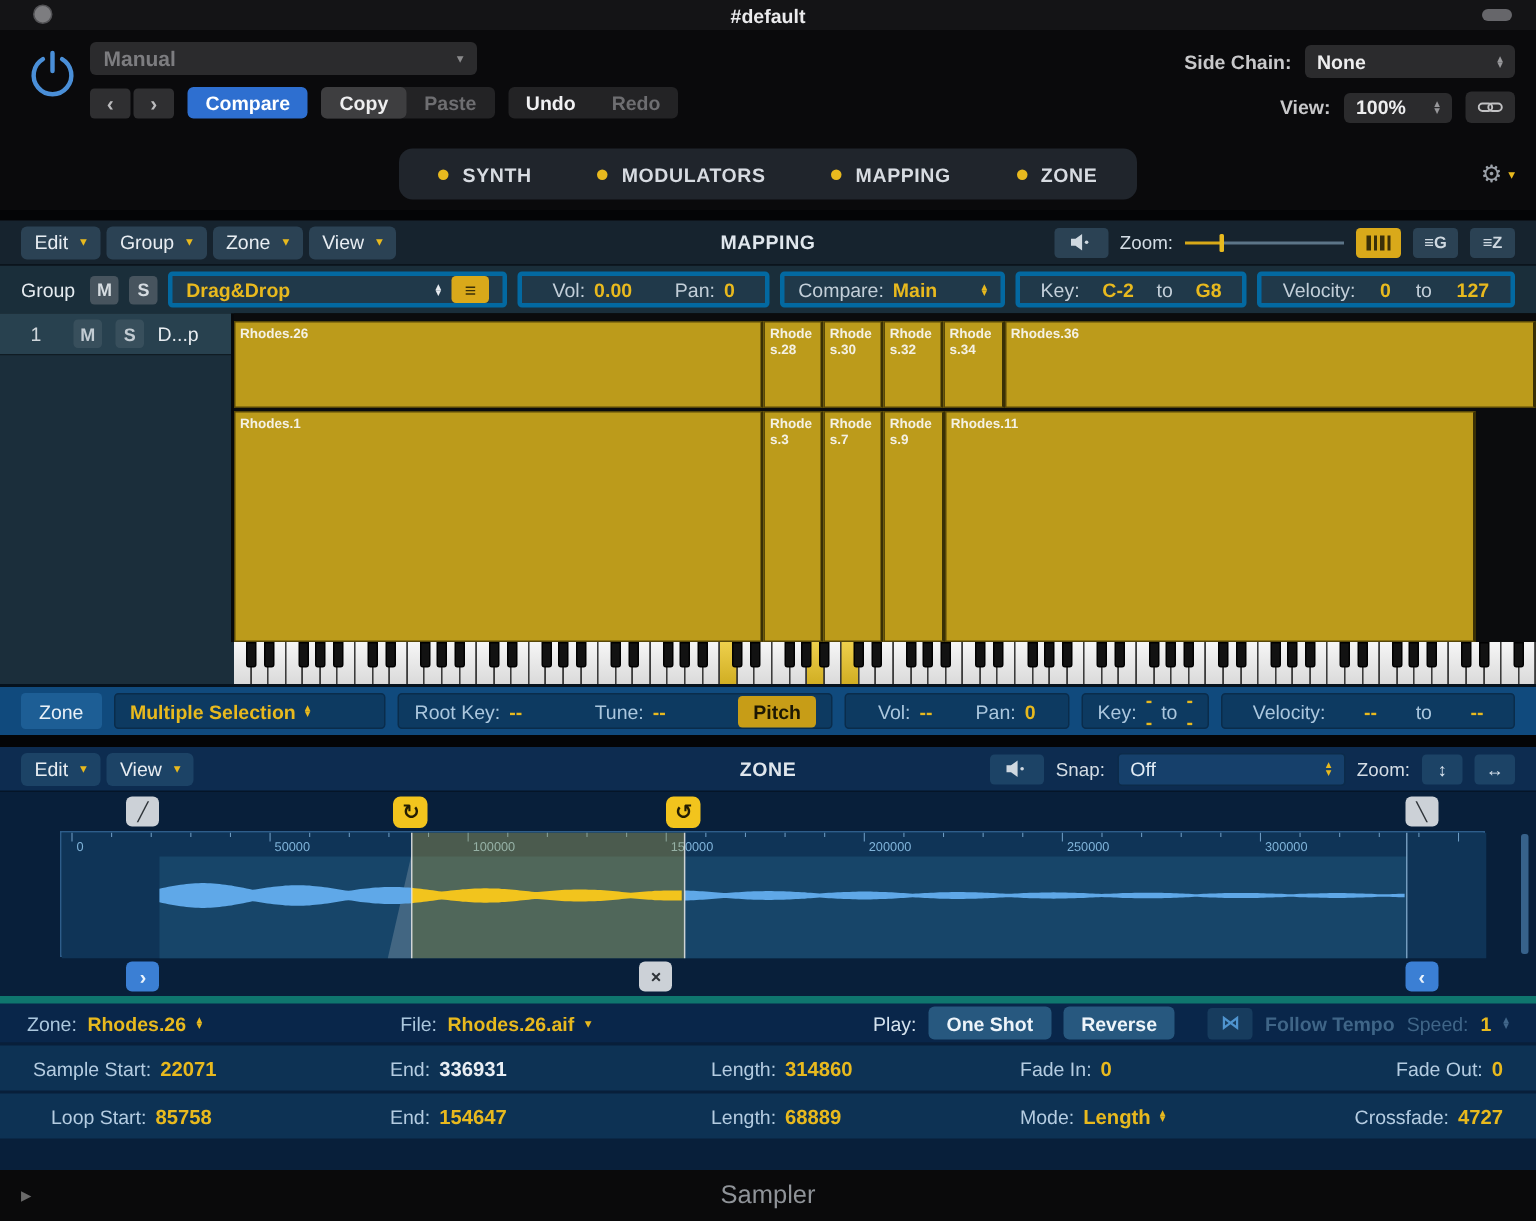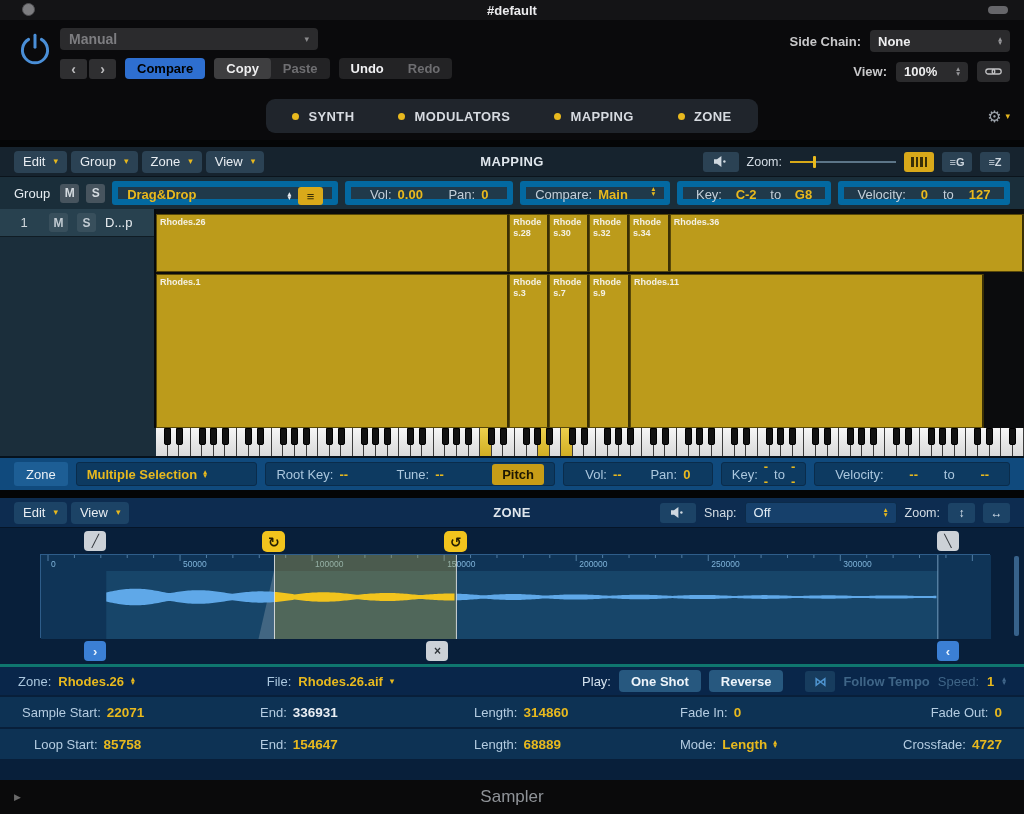--- a/index.html
+++ b/index.html
@@ -17,21 +17,21 @@
 .header{height:72px;background:#0a0a0c;display:flex;padding:7px 14px 0 10px;flex:0 0 auto}
 .power{width:50px;display:flex;align-items:flex-start;justify-content:center;padding-top:6px}
 .hdr-left{display:flex;flex-direction:column;gap:8px;padding-top:1px}
 .preset-dd{width:258px;height:22px;background:#2b2b2d;border-radius:4px;display:flex;align-items:center;padding:0 9px;justify-content:space-between}
 .preset-val{color:#7d7d80;font-size:14px;font-weight:bold}
 .chev{color:#8a8a8c;font-size:9px;line-height:1}
 .hdr-btnrow{display:flex;align-items:center;gap:9px}
 .navgrp{display:flex;gap:2px}
 .nav-btn{width:27px;height:20px;background:#2f2f31;border-radius:3px;color:#bcbcbe;font-size:14px;display:flex;align-items:center;justify-content:center;font-weight:bold}
 .btn{height:21px;padding:0 12px;border-radius:4px;font-size:13px;font-weight:bold;display:flex;align-items:center}
-.btn-compare{background:#2e6fd0;color:#000000}
+.btn-compare{background:#2e6fd0;color:#ffffff}
 .grp{display:flex;background:#232325;border-radius:4px;align-items:center}
 .btn-copy{background:#3e3e40;color:#eeeeef;border-radius:4px}
 .btn-paste{color:#6e6e71}
 .btn-undo{color:#f1f1f3}
 .btn-redo{color:#6e6e71}
 .hdr-right{margin-left:auto;display:flex;flex-direction:column;align-items:flex-end;gap:9px;padding-top:3px}
 .hr-row{display:flex;align-items:center;gap:9px}
 .hr-label{color:#c8c8ca;font-size:13px;font-weight:bold}
 .dd{background:#2b2b2d;border-radius:4px;height:22px;display:flex;align-items:center;padding:0 8px;justify-content:space-between}
 .dd-sc{width:140px}
@@ -74,21 +74,21 @@
 .slider .handle{position:absolute;left:23px;top:1px;width:3px;height:12px;background:#e8b91e;border-radius:1px}
 .kb-btn{width:30px;background:#d9a91a;gap:2px}
 .kb-btn i{width:2.5px;height:10px;background:#3a2f08;display:block}
 .lst-btn{width:30px;color:#cfd8e0;font-size:11px;font-weight:bold}
 .zoom-btn{width:27px;height:20px;background:#1c4366;border-radius:3px;color:#dbe6f0;font-size:12px;display:flex;align-items:center;justify-content:center;font-weight:bold}
 
 
 .group-row{height:32px;background:#1a2e3a;display:flex;align-items:center;gap:7px;padding:0 14px;flex:0 0 auto}
 .g-label{color:#e5ebf0;font-size:13px;margin-right:3px}
 .ms{width:19px;height:19px;background:#47545e;border-radius:3px;color:#d5dbe0;font-size:12px;font-weight:bold;display:flex;align-items:center;justify-content:center}
-.gbox{background:#20394a;border:6px solid #0369a1;border-radius:3px;height:24px;display:flex;align-items:flex-start;padding:0 9px;gap:6px}
+.gbox{background:#20394a;border:3px solid #0369a1;border-radius:3px;height:24px;display:flex;align-items:center;padding:0 9px;gap:6px}
 .name-box{width:226px;justify-content:space-between}
 .gname{font-size:13px;font-weight:bold;color:#e8b91e}
 .burger{width:25px;height:18px;background:#d9a91a;border-radius:3px;color:#3a2f08;font-size:13px;font-weight:bold;display:flex;align-items:center;justify-content:center}
 .plabel{color:#c3cfd9;font-size:13px}
 .pval{color:#e8b91e;font-size:13px;font-weight:bold}
 .vol-box{width:168px;justify-content:space-around}
 .out-box{width:150px;justify-content:space-between}
 .key-box{flex:1;justify-content:space-around}
 .vel-box{width:172px;justify-content:space-around}
 
@@ -132,21 +132,21 @@
 .z-toolbar{height:30px;background:#0d2c50;display:flex;align-items:center;gap:8px;padding:0 14px;position:relative;border-bottom:1px solid #051528;flex:0 0 auto}
 .snap-dd{background:#16406b;border:1px solid #0c2b4a;border-radius:3px;width:152px;height:22px;display:flex;align-items:center;justify-content:space-between;padding:0 8px}
 .snap-val{color:#e2ecf5;font-size:13px}
 .wave-area{height:136px;position:relative;flex:0 0 auto}
 .wave-panel{position:absolute;left:40px;top:26px;width:950px;height:84px;background:#0f3457;border:1px solid #2e5d8a}
 .handle-btn{position:absolute;width:22px;height:20px;background:#ccd1d7;border-radius:4px;color:#2e3338;font-size:12px;font-weight:bold;display:flex;align-items:center;justify-content:center;top:3px}
 .handle-bot{top:auto;bottom:3px}
 .flag{position:absolute;top:3px;width:23px;height:21px;background:#f2c41d;border-radius:5px;color:#241d03;font-size:14px;font-weight:bold;display:flex;align-items:center;justify-content:center}
 .bluebtn{position:absolute;bottom:3px;width:22px;height:20px;background:#3b7fd4;border-radius:4px;color:#eaf3fc;font-size:13px;font-weight:bold;display:flex;align-items:center;justify-content:center}
 .vscroll{position:absolute;right:5px;top:28px;width:5px;height:80px;background:#37628b;border-radius:2px}
-.z-info{height:31px;background:#09264a;border-top:3px solid #0f766e;display:flex;align-items:center;gap:7px;padding:0 18px;flex:0 0 auto}
+.z-info{height:31px;background:#09264a;border-top:5px solid #0f766e;display:flex;align-items:center;gap:7px;padding:0 18px;flex:0 0 auto}
 .sp1{width:118px}
 .dim{color:#3f6587;font-size:13px;font-weight:bold}
 .diml{color:#3f6587;font-size:13px}
 .flex-btn{width:30px;height:21px;background:#173c5e;border-radius:3px;color:#4f94cf;display:flex;align-items:center;justify-content:center;font-size:13px;font-weight:bold}
 .play-btn{background:#27587f;border-radius:4px;height:22px;padding:0 12px;color:#edf4fa;font-size:13px;font-weight:bold;display:flex;align-items:center}
 .z-params{display:flex;flex-direction:column;gap:2px;background:#081f3a;padding:2px 0 0 0}
 .p-row{height:30px;background:#0d3254;display:flex;align-items:center;padding:0 22px}
 .p-cell{display:flex;align-items:center;gap:6px}
 .c1{width:238px}.c2{width:214px}.c3{width:206px}.c4{width:190px}.c5{margin-left:auto}
 .p-lbl{color:#b4cce1;font-size:13px}

